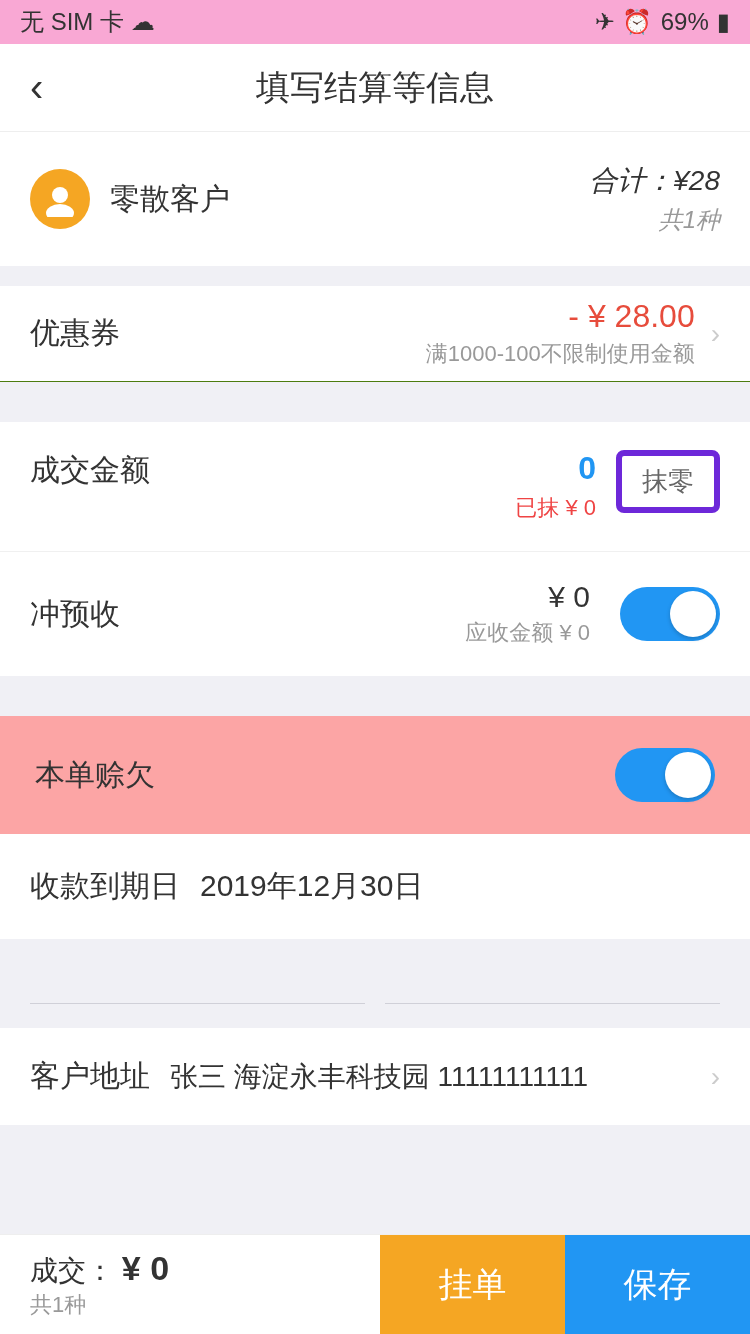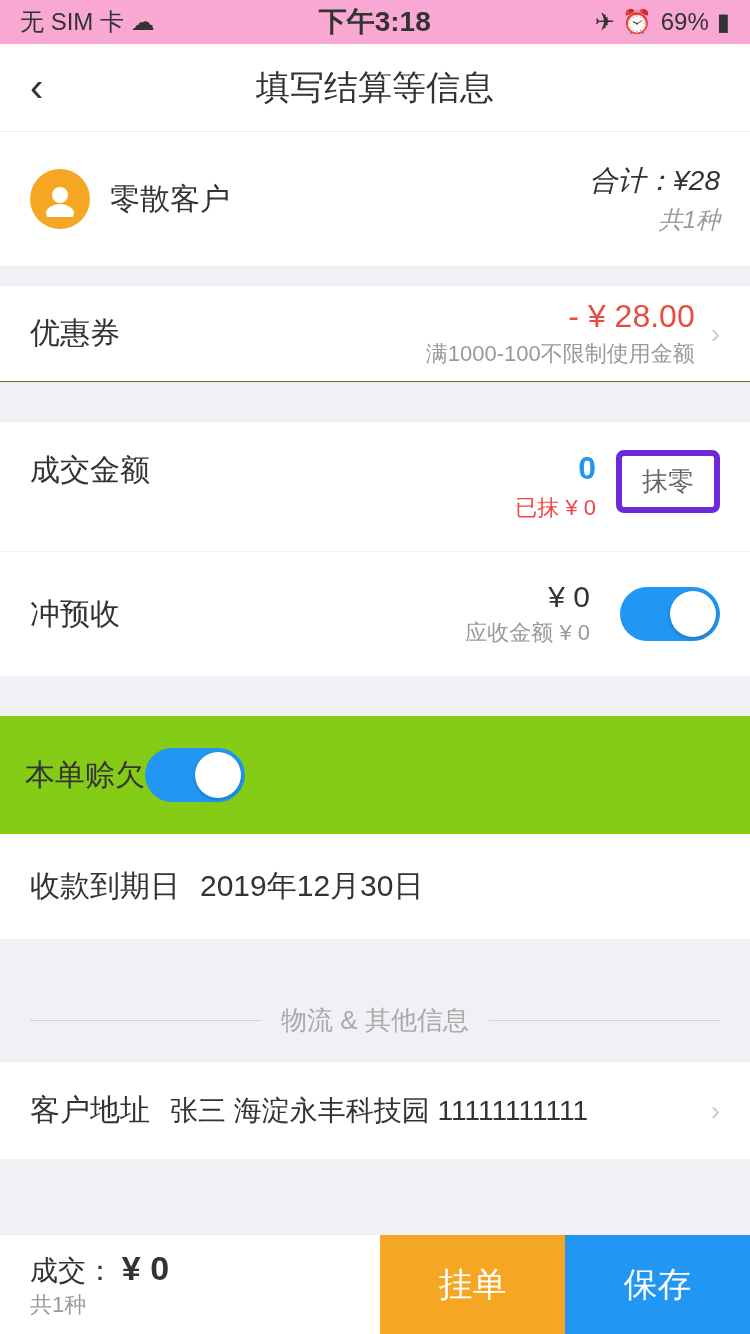--- a/index.html
+++ b/index.html
@@ -152,24 +152,25 @@
       height: 46px;
       background: #fff;
       border-radius: 50%;
       top: 4px;
       right: 4px;
       box-shadow: 0 2px 4px rgba(0,0,0,0.2);
     }
 
     
     .debt-row {
-      background: #84cc16;
-      padding: 32px 25px;
-      display: flex;
-      align-items: center;
+      background: #fca5a5;
+      padding: 32px 35px;
+      display: flex;
+      align-items: center;
+      justify-content: space-between;
     }
 
     
     .due-date-row {
       background: #fff;
       padding: 32px 30px;
       display: flex;
       align-items: center;
       gap: 20px;
     }
@@ -258,21 +259,20 @@
     
     .bottom-spacer { height: 100px; }
   </style>
 </head>
 <body>
 
 <div class="status-bar">
   <div class="status-left">
     <span>无 SIM 卡 ☁</span>
   </div>
-  <div class="status-center">下午3:18</div>
   <div class="status-right">
     <span>✈</span>
     <span>⏰</span>
     <span>69%</span>
     <span>▮</span>
   </div>
 </div>
 
 <div class="nav-bar">
   <span class="nav-back">‹</span>
@@ -347,21 +347,20 @@
   <div class="due-date-row">
     <span class="due-date-label">收款到期日</span>
     <span class="due-date-val">2019年12月30日</span>
   </div>
 </div>
 
 <div class="section-sep"></div>
 
 <div class="logistics-divider">
   <div class="divider-line"></div>
-  <span class="divider-text">物流 &amp; 其他信息</span>
   <div class="divider-line"></div>
 </div>
 
 <div class="section">
   <div class="address-row">
     <span class="address-label">客户地址</span>
     <span class="address-val">张三 海淀永丰科技园 11111111111</span>
     <span class="address-chevron">›</span>
   </div>
 </div>

